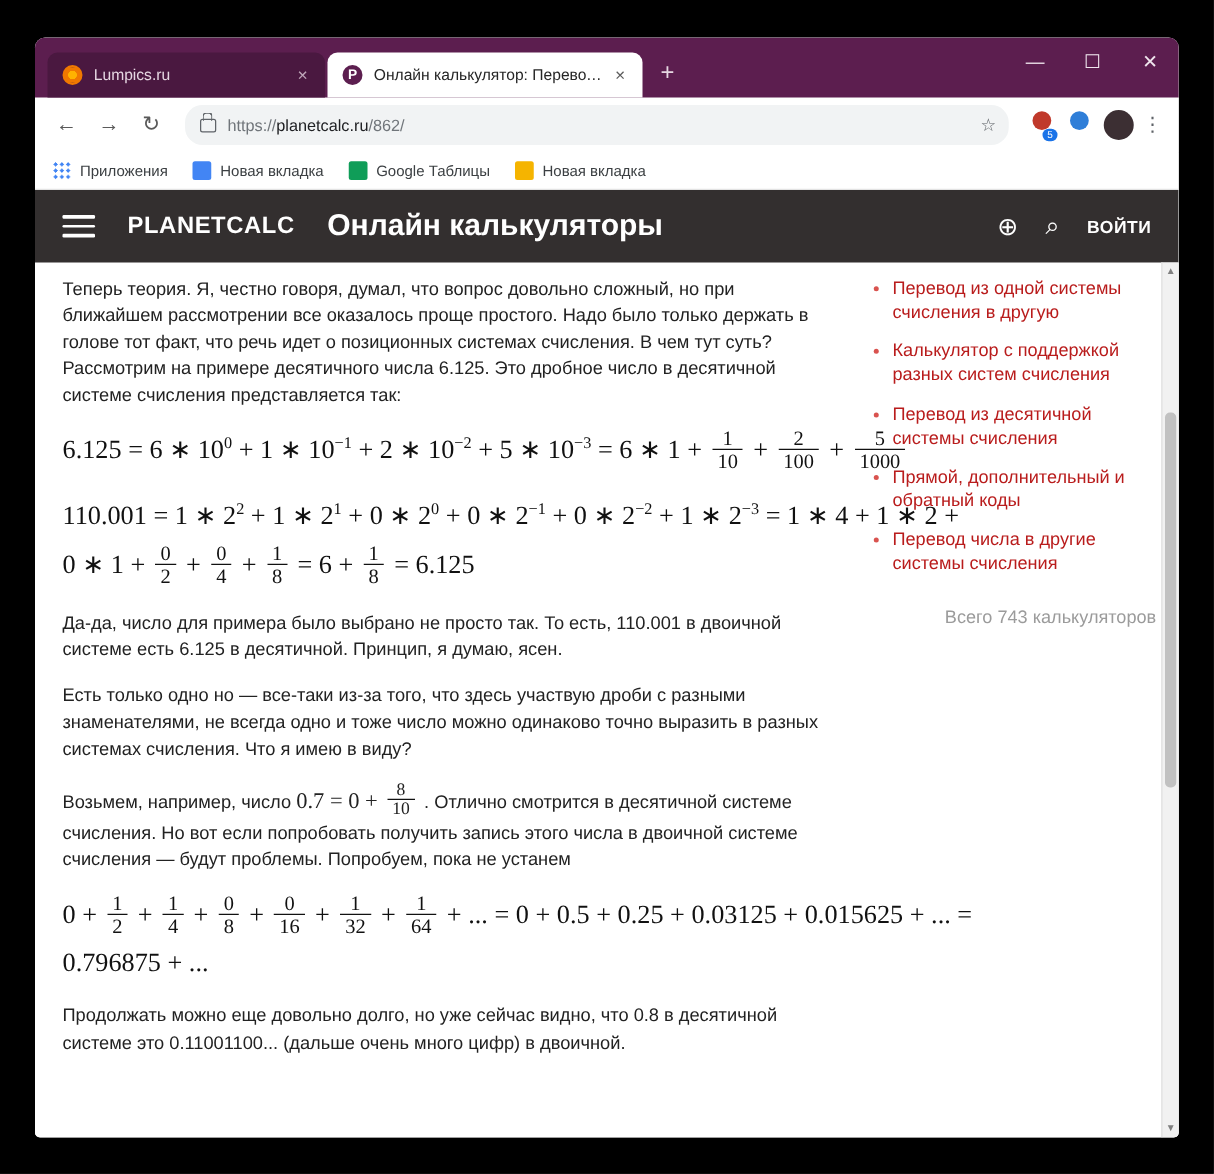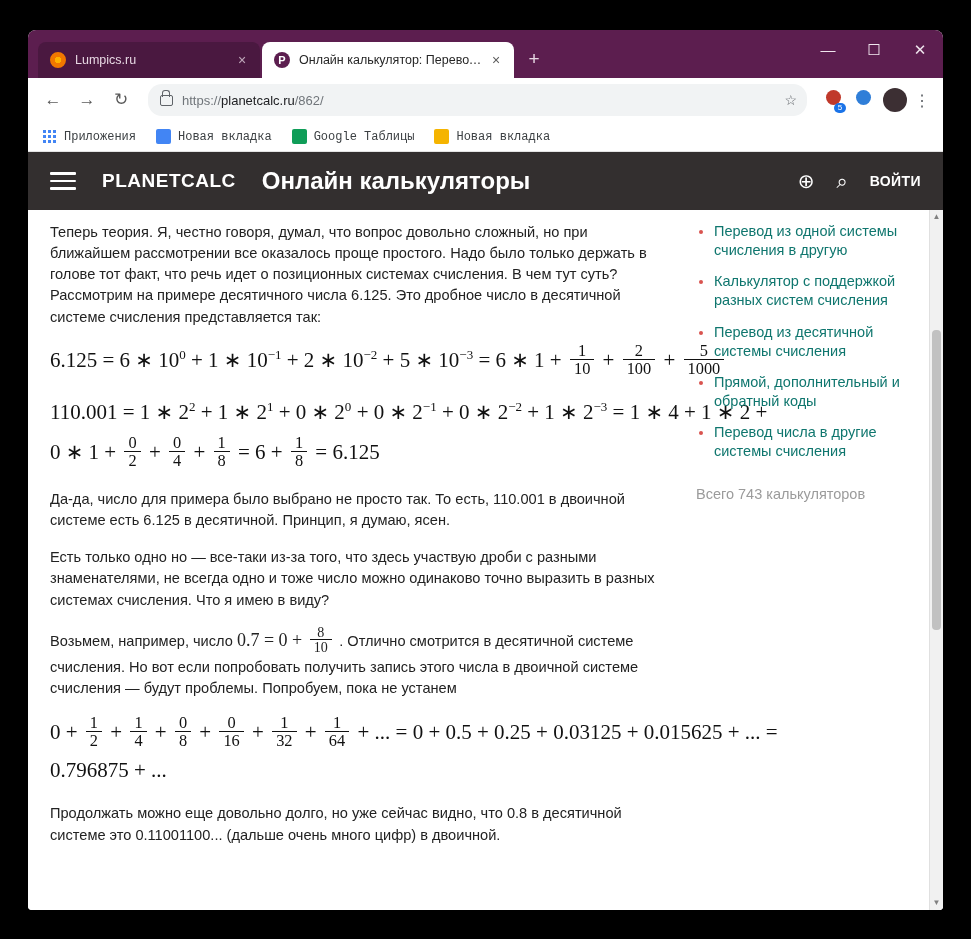--- a/index.html
+++ b/index.html
@@ -223,21 +223,20 @@
   .bookmarks {
     height: 30px;
     background: #fff;
     display: flex;
     align-items: center;
     padding: 0 14px;
     box-sizing: border-box;
     border-bottom: 1px solid #e3e3e3;
     font-size: 12px;
     color: #3c4043;
-    font-family: Liberation Mono, monospace;
   }
   .bmk {
     display: flex;
     align-items: center;
     margin-right: 20px;
     white-space: nowrap;
   }
   .bmk .bi {
     width: 15px;
     height: 15px;
@@ -363,26 +362,27 @@
   .sidebar ul {
     margin: 0;
     padding-left: 18px;
   }
   .sidebar li {
     color: #d9534f;
     font-size: 14.5px;
     line-height: 1.32;
     margin-bottom: 12px;
   }
-  .sidebar li a { color: #0f766e; text-decoration: none; }
+  .sidebar li a { color: #b91c1c; text-decoration: none; }
   .total {
     color: #9b9b9b;
     font-size: 14.5px;
     line-height: 1.35;
     margin-top: 24px;
+    text-align: right;
   }
 
   .scrollbar {
     position: absolute;
     right: 0;
     top: 0;
     width: 14px;
     height: 100%;
     background: #f1f1f1;
     border-left: 1px solid #e0e0e0;

